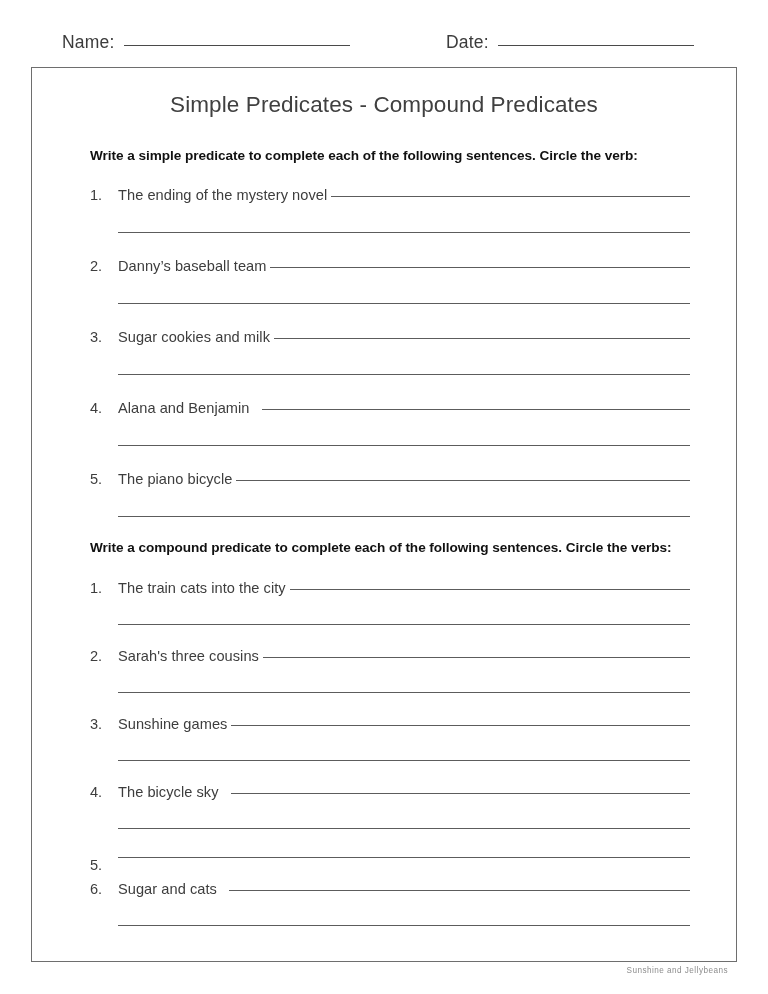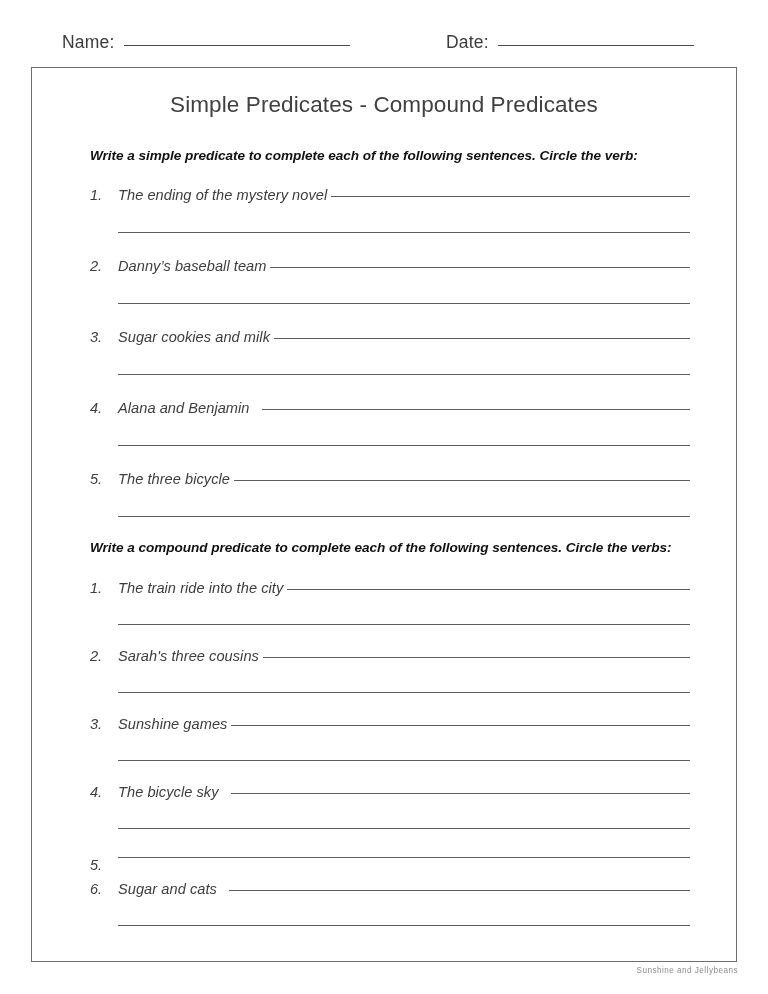--- a/index.html
+++ b/index.html
@@ -70,21 +70,20 @@
     font-size: 22.5px;
     color: #404040;
     letter-spacing: 0.1px;
   }
 
   .content {
     position: absolute;
     left: 58px;
     top: 78px;
     width: 600px;
-    font-style: italic;
   }
 
   .instructions {
     font-size: 13.6px;
     font-weight: bold;
     color: #111111;
     line-height: 1.42;
     width: 597px;
     letter-spacing: -0.05px;
   }
@@ -125,21 +124,21 @@
   }
   .gap-sm { margin-left: 4px; }
   .gap-md { margin-left: 12px; }
   .qline-2 {
     height: 0;
     border-bottom: 1.5px solid #5c5c5c;
   }
 
   .footer-credit {
     position: absolute;
-    right: 30px;
+    right: 40px;
     top: 966px;
     font-size: 8.2px;
     color: #8d8d8d;
     letter-spacing: 0.45px;
     white-space: nowrap;
   }
 </style>
 </head>
 <body>
 
@@ -189,33 +188,33 @@
         <span class="qnum">4.</span>
         <div class="qline-1">
           <span class="qtext">Alana and Benjamin</span>
           <span class="answer-rule gap-md"></span>
         </div>
         <div class="qline-2" style="margin-top:29px;"></div>
       </li>
       <li class="qitem" style="margin-bottom:21px;">
         <span class="qnum">5.</span>
         <div class="qline-1">
-          <span class="qtext">The three bicycle</span>
+          <span class="qtext">The piano bicycle</span>
           <span class="answer-rule gap-sm"></span>
         </div>
         <div class="qline-2" style="margin-top:29px;"></div>
       </li>
     </ol>
 
     <div class="instructions instructions-2" style="margin-bottom:22px;">Write a compound predicate to complete each of the following sentences.  Circle the verbs:</div>
     <ol class="qlist">
       <li class="qitem" style="margin-bottom:23px;">
         <span class="qnum">1.</span>
         <div class="qline-1">
-          <span class="qtext">The train ride into the city</span>
+          <span class="qtext">The train cats into the city</span>
           <span class="answer-rule gap-sm"></span>
         </div>
         <div class="qline-2" style="margin-top:28px;"></div>
       </li>
       <li class="qitem" style="margin-bottom:23px;">
         <span class="qnum">2.</span>
         <div class="qline-1">
           <span class="qtext">Sarah's three cousins</span>
           <span class="answer-rule gap-sm"></span>
         </div>

